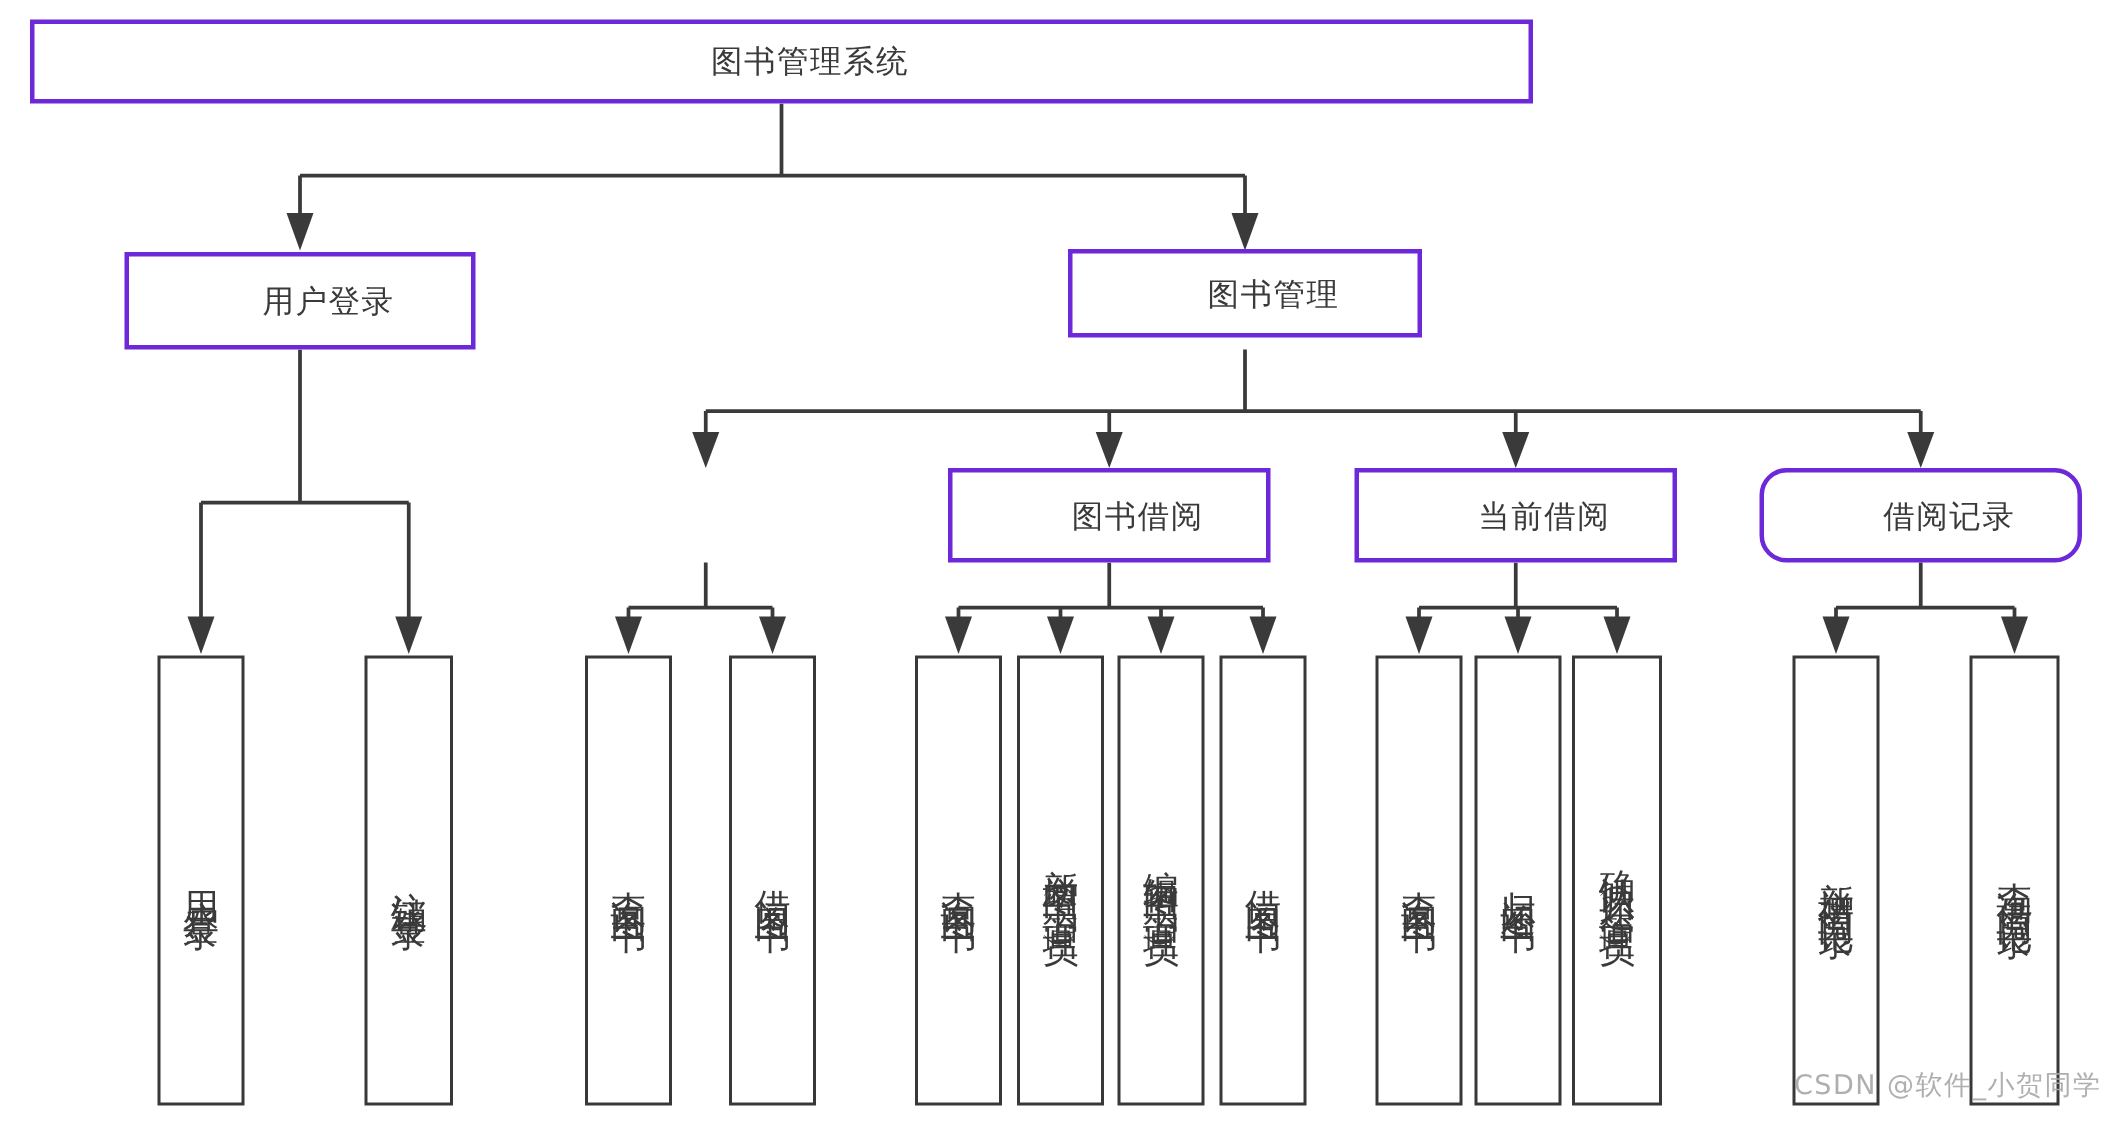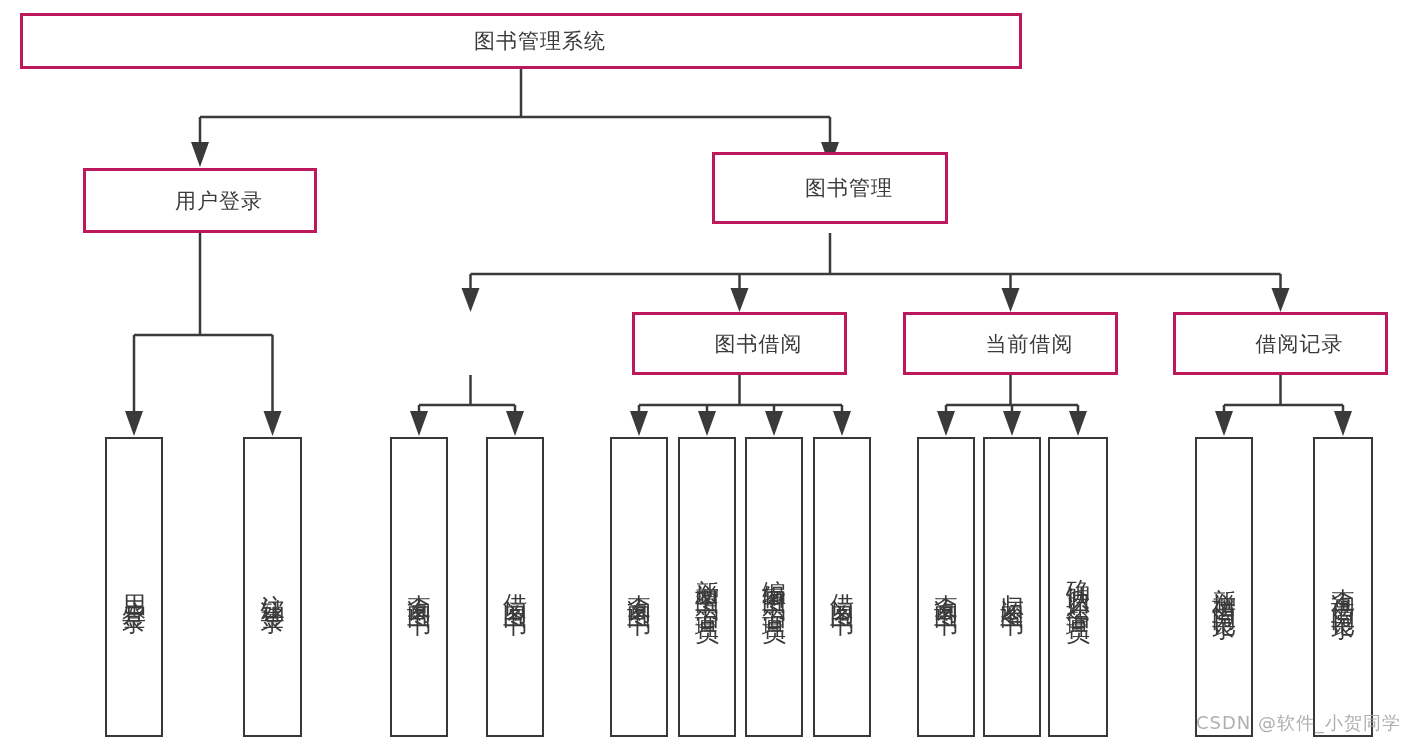--- a/index.html
+++ b/index.html
@@ -14,21 +14,21 @@
   }
   .wires {
     position: absolute;
     left: 0; top: 0;
     width: 1405px; height: 747px;
     pointer-events: none;
   }
   .hbox {
     position: absolute;
     box-sizing: border-box;
-    border: 3px solid #be185d;
+    border: 3px solid #6d28d9;
     background: #ffffff;
     display: flex;
     align-items: center;
     justify-content: center;
     font-size: 21px;
     letter-spacing: 1px;
     white-space: nowrap;
     padding-left: 38px;
   }
   .vbox {
@@ -130,31 +130,31 @@
     </g>
   </svg>
 
   <div class="hbox" style="left:20px; top:13px; width:1002px; height:56px;">
     <span>图书管理系统</span>
   </div>
 
   <div class="hbox" style="left:83px; top:168px; width:234px; height:65px;">
     <span>用户登录</span>
   </div>
-  <div class="hbox" style="left:712px; top:152px; width:236px; height:72px;">
+  <div class="hbox" style="left:712px; top:166px; width:236px; height:59px;">
     <span>图书管理</span>
   </div>
 
   <div class="hbox" style="left:903px; top:312px; width:215px; height:63px;">
     <span>当前借阅</span>
   </div>
   <div class="hbox" style="left:632px; top:312px; width:215px; height:63px;">
     <span>图书借阅</span>
   </div>
-  <div class="hbox" style="left:1173px; top:312px; width:215px; height:63px;">
+  <div class="hbox" style="left:1173px; top:312px; width:215px; height:63px;border-radius:18px;">
     <span>借阅记录</span>
   </div>
 
   <div class="vbox" style="left:105px; top:437px; width:58px; height:300px;">
     <span class="vtext">用户登录</span>
   </div>
   <div class="vbox" style="left:243px; top:437px; width:59px; height:300px;">
     <span class="vtext">注销登录</span>
   </div>
 

